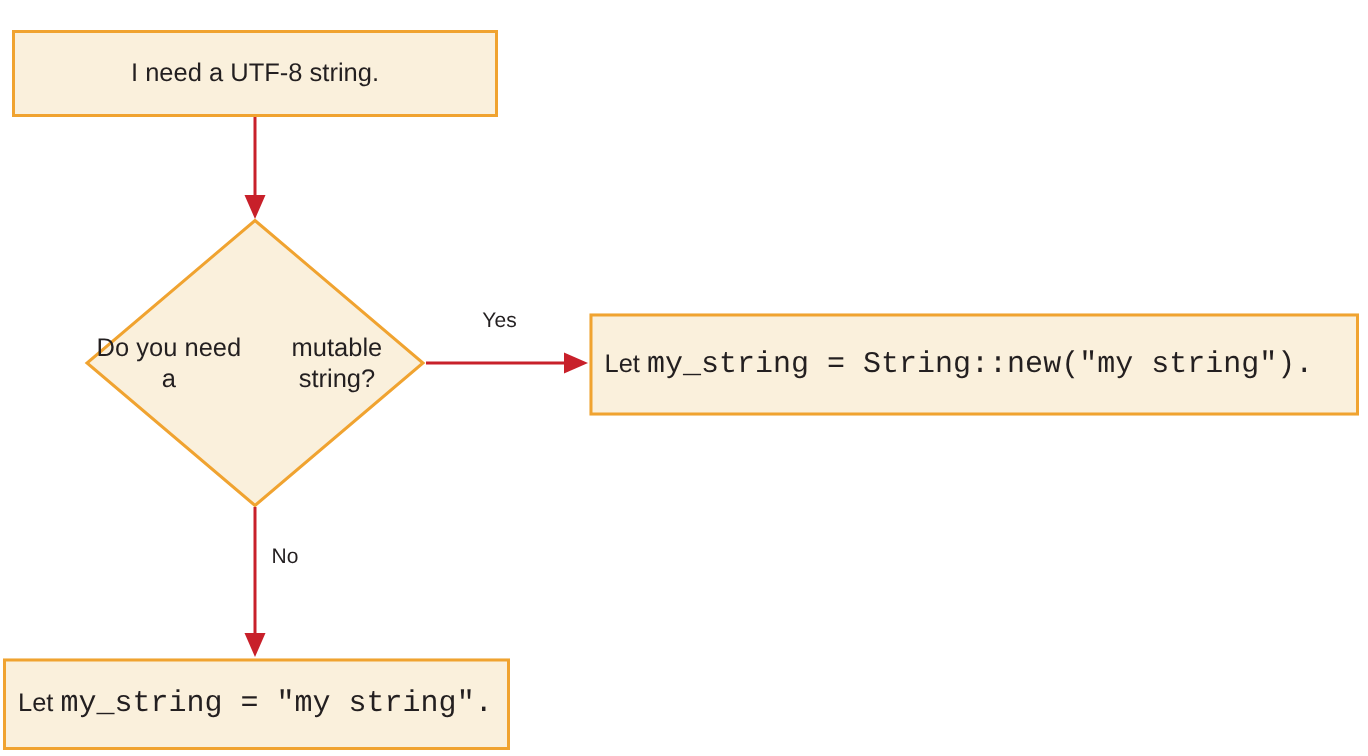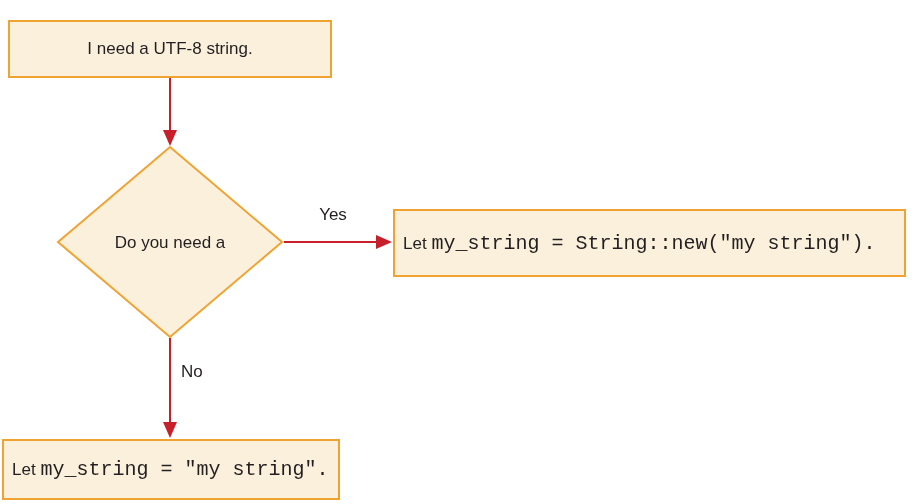--- a/index.html
+++ b/index.html
@@ -71,21 +71,21 @@
     display: flex;
     flex-direction: row;
     align-items: center;
     justify-content: center;
     text-align: center;
     font-size: 17px;
     line-height: 21px;
   }
   .edge-label {
     position: absolute;
-    font-size: 17px;
+    font-size: 14px;
     color: var(--text);
   }
   .edge-label.yes { left: 305px; top: 205px; width: 56px; text-align: center; }
   .edge-label.no  { left: 181px; top: 362px; }
 </style>
 </head>
 <body>
 
 <div class="canvas">
 
@@ -102,20 +102,21 @@
     <line class="arrow-line" x1="170" y1="338" x2="170" y2="423"></line>
     <polygon class="arrow-head" points="163,422 177,422 170,438"></polygon>
   </svg>
 
   <div class="node centered" style="left:8px; top:20px; width:324px; height:58px;">
     <span class="label-text">I need a UTF-8 string.</span>
   </div>
 
   <div class="diamond-text">
     <span>Do you need a</span>
+    <span>mutable string?</span>
   </div>
 
   <div class="edge-label yes">Yes</div>
   <div class="edge-label no">No</div>
 
   <div class="node" style="left:393px; top:209px; width:513px; height:68px;">
     <span class="code-line"><span>Let</span> <span class="code">my_string = String::new("my string").</span></span>
   </div>
 
   <div class="node" style="left:2px; top:439px; width:338px; height:61px;">

